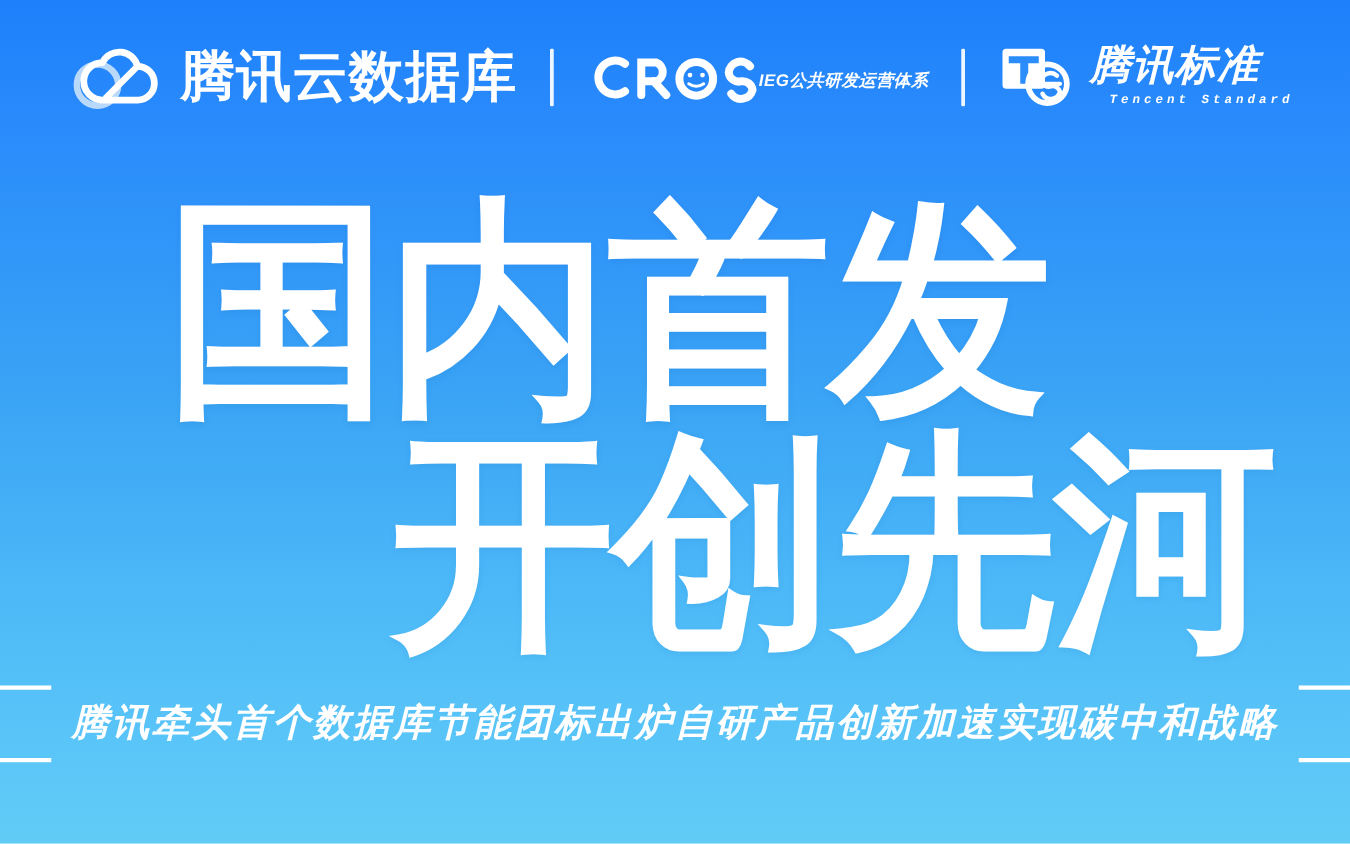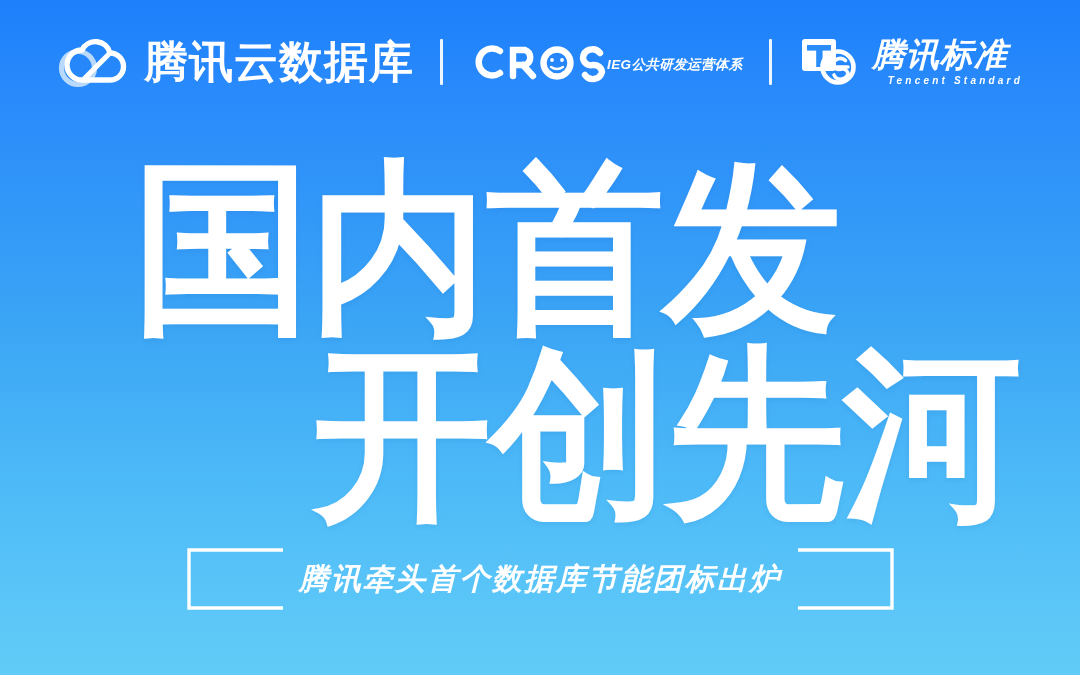--- a/index.html
+++ b/index.html
@@ -97,20 +97,21 @@
   .ts-mark {
     width: 62px;
     height: 52px;
     flex: 0 0 auto;
     margin-right: 12px;
   }
   .ts-text {
     display: flex;
     flex-direction: column;
     justify-content: center;
+    font-family: Liberation Mono, monospace;
   }
   .ts-cn {
     color: #ffffff;
     font-size: 33px;
     font-weight: 700;
     font-style: italic;
     letter-spacing: 1px;
     line-height: 1.05;
     white-space: nowrap;
   }
@@ -268,20 +269,21 @@
   <div class="subtitle-zone">
 
     <span class="bracket">
       <svg viewBox="0 0 100 78" width="100" height="78" aria-hidden="true">
         <path d="M98 10 L4 10 L4 68 L98 68" fill="none" stroke="#ffffff" stroke-width="3.4" stroke-linejoin="miter"></path>
       </svg>
     </span>
 
     <span class="subtitle-lines">
       <span class="subtitle-line">腾讯牵头首个数据库节能团标出炉</span>
+      <span class="subtitle-line">自研产品创新加速实现碳中和战略</span>
     </span>
 
     <span class="bracket">
       <svg viewBox="0 0 100 78" width="100" height="78" aria-hidden="true">
         <path d="M2 10 L96 10 L96 68 L2 68" fill="none" stroke="#ffffff" stroke-width="3.4" stroke-linejoin="miter"></path>
       </svg>
     </span>
 
   </div>
 

